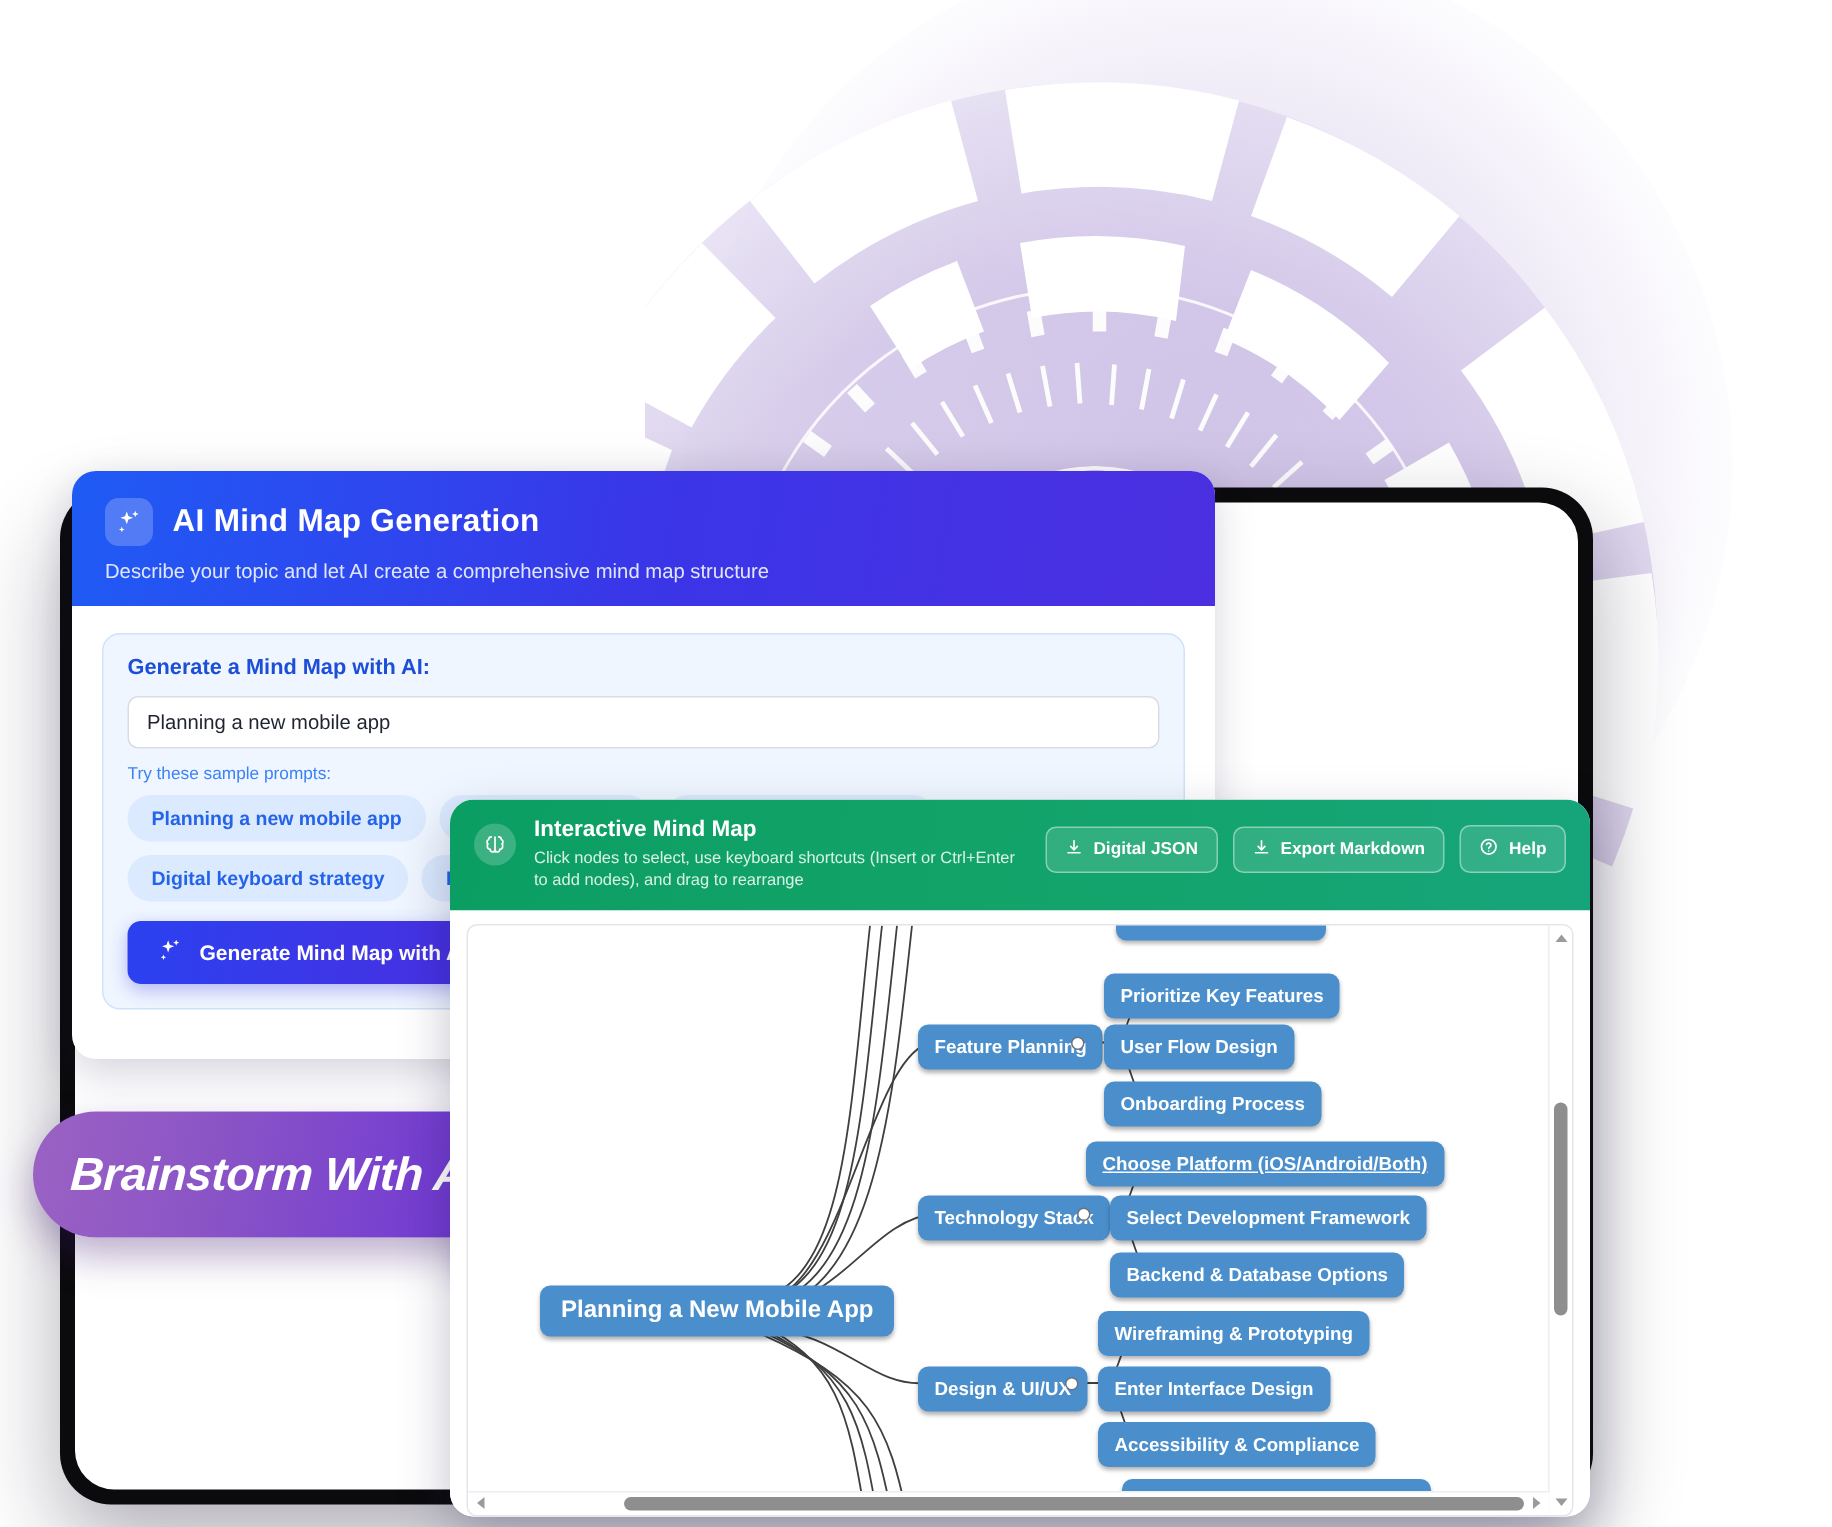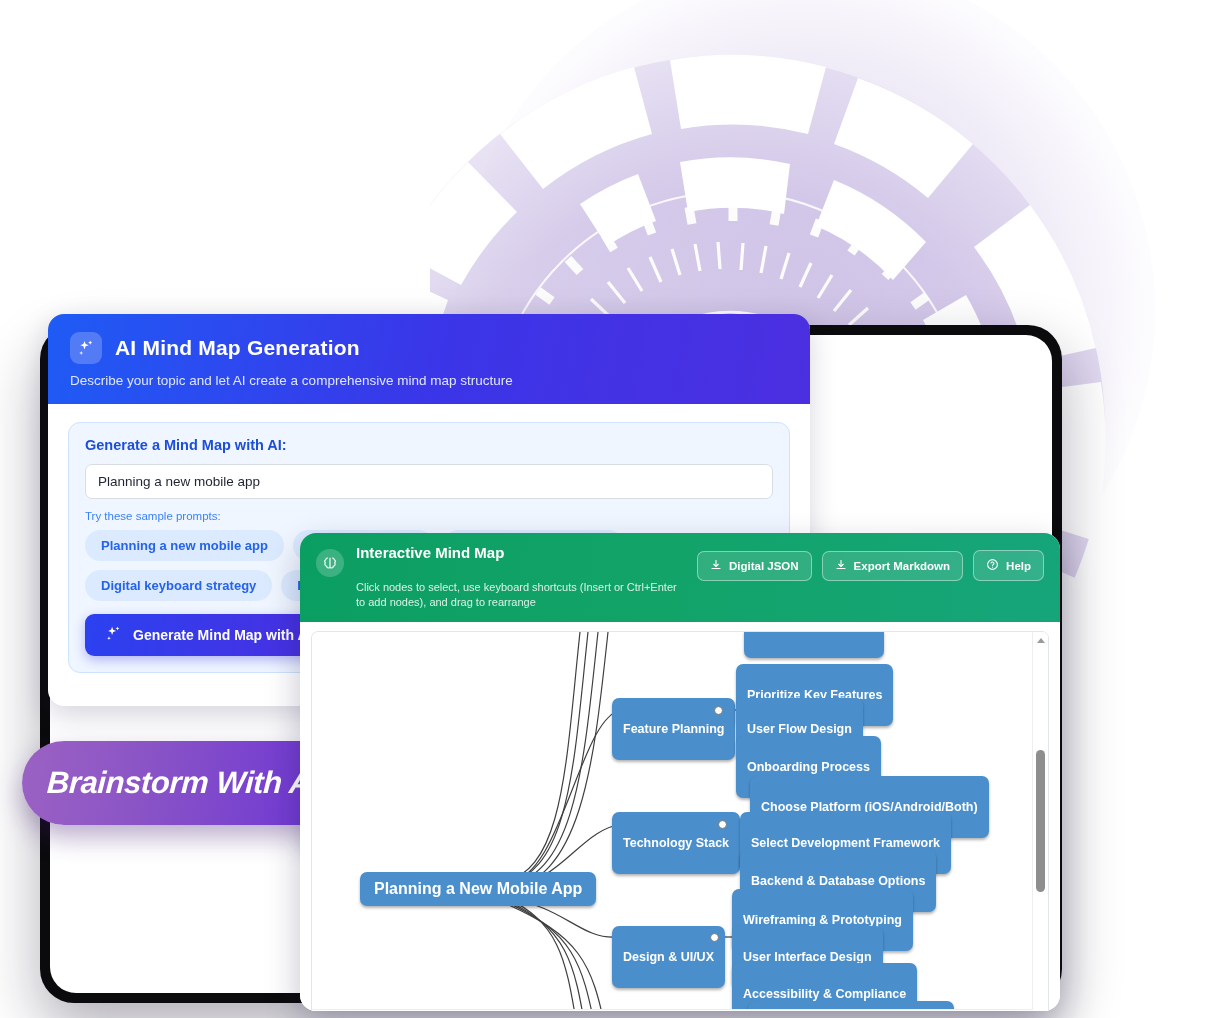--- a/index.html
+++ b/index.html
@@ -105,39 +105,39 @@
   .mm-head{
     background:linear-gradient(95deg,#0b9e62 0%,#12a368 45%,#16a57a 100%);
     padding:11px 16px 12px 16px;display:flex;align-items:flex-start;gap:12px;
   }
   .mm-badge{
     width:28px;height:28px;border-radius:50%;background:rgba(255,255,255,.20);
     display:flex;align-items:center;justify-content:center;flex:0 0 auto;margin-top:5px;
   }
   .mm-headtexts{flex:1 1 auto;min-width:0;}
   .mm-title{color:#fff;font-size:15px;font-weight:bold;}
-  .mm-sub{color:#d8f3e6;font-size:11px;margin-top:19px;line-height:1.35;max-width:430px;}
+  .mm-sub{color:#d8f3e6;font-size:11px;margin-top:4px;line-height:1.35;max-width:430px;}
   .mm-actions{display:flex;align-items:center;gap:10px;margin-top:6px;flex:0 0 auto;}
   .mm-btn{
     display:inline-flex;align-items:center;gap:7px;
     background:rgba(255,255,255,.13);border:1px solid rgba(255,255,255,.42);
     color:#fff;font-size:11.5px;font-weight:bold;border-radius:7px;padding:7px 12px;
     cursor:pointer;white-space:nowrap;
     font-family:"Liberation Sans","DejaVu Sans",sans-serif;
   }
 
   .mm-canvas-wrap{padding:9px 11px 11px 11px;background:#fff;height:415px;box-sizing:border-box;}
   .mm-canvas{
     position:relative;width:100%;height:100%;box-sizing:border-box;
     border:1px solid #e2e5ea;border-radius:7px;background:#fff;overflow:hidden;
   }
 
   .node{
     position:absolute;background:#4a8fcc;color:#fff;border-radius:7px;
-    font-size:12.5px;font-weight:bold;padding:24px 11px;white-space:nowrap;
+    font-size:12.5px;font-weight:bold;padding:8px 11px;white-space:nowrap;
     box-shadow:0 2px 3px rgba(0,0,0,.30);cursor:pointer;line-height:1.15;
   }
   .node.root{font-size:16px;padding:8px 14px;}
   .node.clipped{border-radius:0 0 7px 7px;padding-top:0;height:3px;overflow:hidden;}
   .conn-dot{
     position:absolute;width:7px;height:7px;border-radius:50%;
     background:#fff;border:1px solid #6b7280;
   }
 
   
@@ -400,28 +400,28 @@
         <div class="node root" style="left:48px;top:240px;">Planning a New Mobile App</div>
 
         <div class="node" style="left:300px;top:66px;">Feature Planning</div>
         <div class="conn-dot" style="left:402px;top:74px;"></div>
         <div class="node" style="left:424px;top:32px;">Prioritize Key Features</div>
         <div class="node" style="left:424px;top:66px;">User Flow Design</div>
         <div class="node" style="left:424px;top:104px;">Onboarding Process</div>
 
         <div class="node" style="left:300px;top:180px;">Technology Stack</div>
         <div class="conn-dot" style="left:406px;top:188px;"></div>
-        <div class="node" style="left:438px;top:144px;">Choose Platform (iOS/Android/Both)</div>
+        <div class="node" style="left:412px;top:144px;text-decoration:underline;">Choose Platform (iOS/Android/Both)</div>
         <div class="node" style="left:428px;top:180px;">Select Development Framework</div>
         <div class="node" style="left:428px;top:218px;">Backend &amp; Database Options</div>
 
         <div class="node" style="left:300px;top:294px;">Design &amp; UI/UX</div>
         <div class="conn-dot" style="left:398px;top:301px;"></div>
         <div class="node" style="left:420px;top:257px;">Wireframing &amp; Prototyping</div>
-        <div class="node" style="left:420px;top:294px;">User Interface Design</div>
+        <div class="node" style="left:420px;top:294px;">Enter Interface Design</div>
         <div class="node" style="left:420px;top:331px;text-align:right;">Accessibility &amp; Compliance</div>
 
         <div class="node" style="left:436px;top:369px;">Agile or Waterfall Methodology</div>
 
         <div class="vbar">
           <div class="varrow up"></div>
           <div class="vthumb"></div>
           <div class="varrow down"></div>
         </div>
         <div class="hbar">

